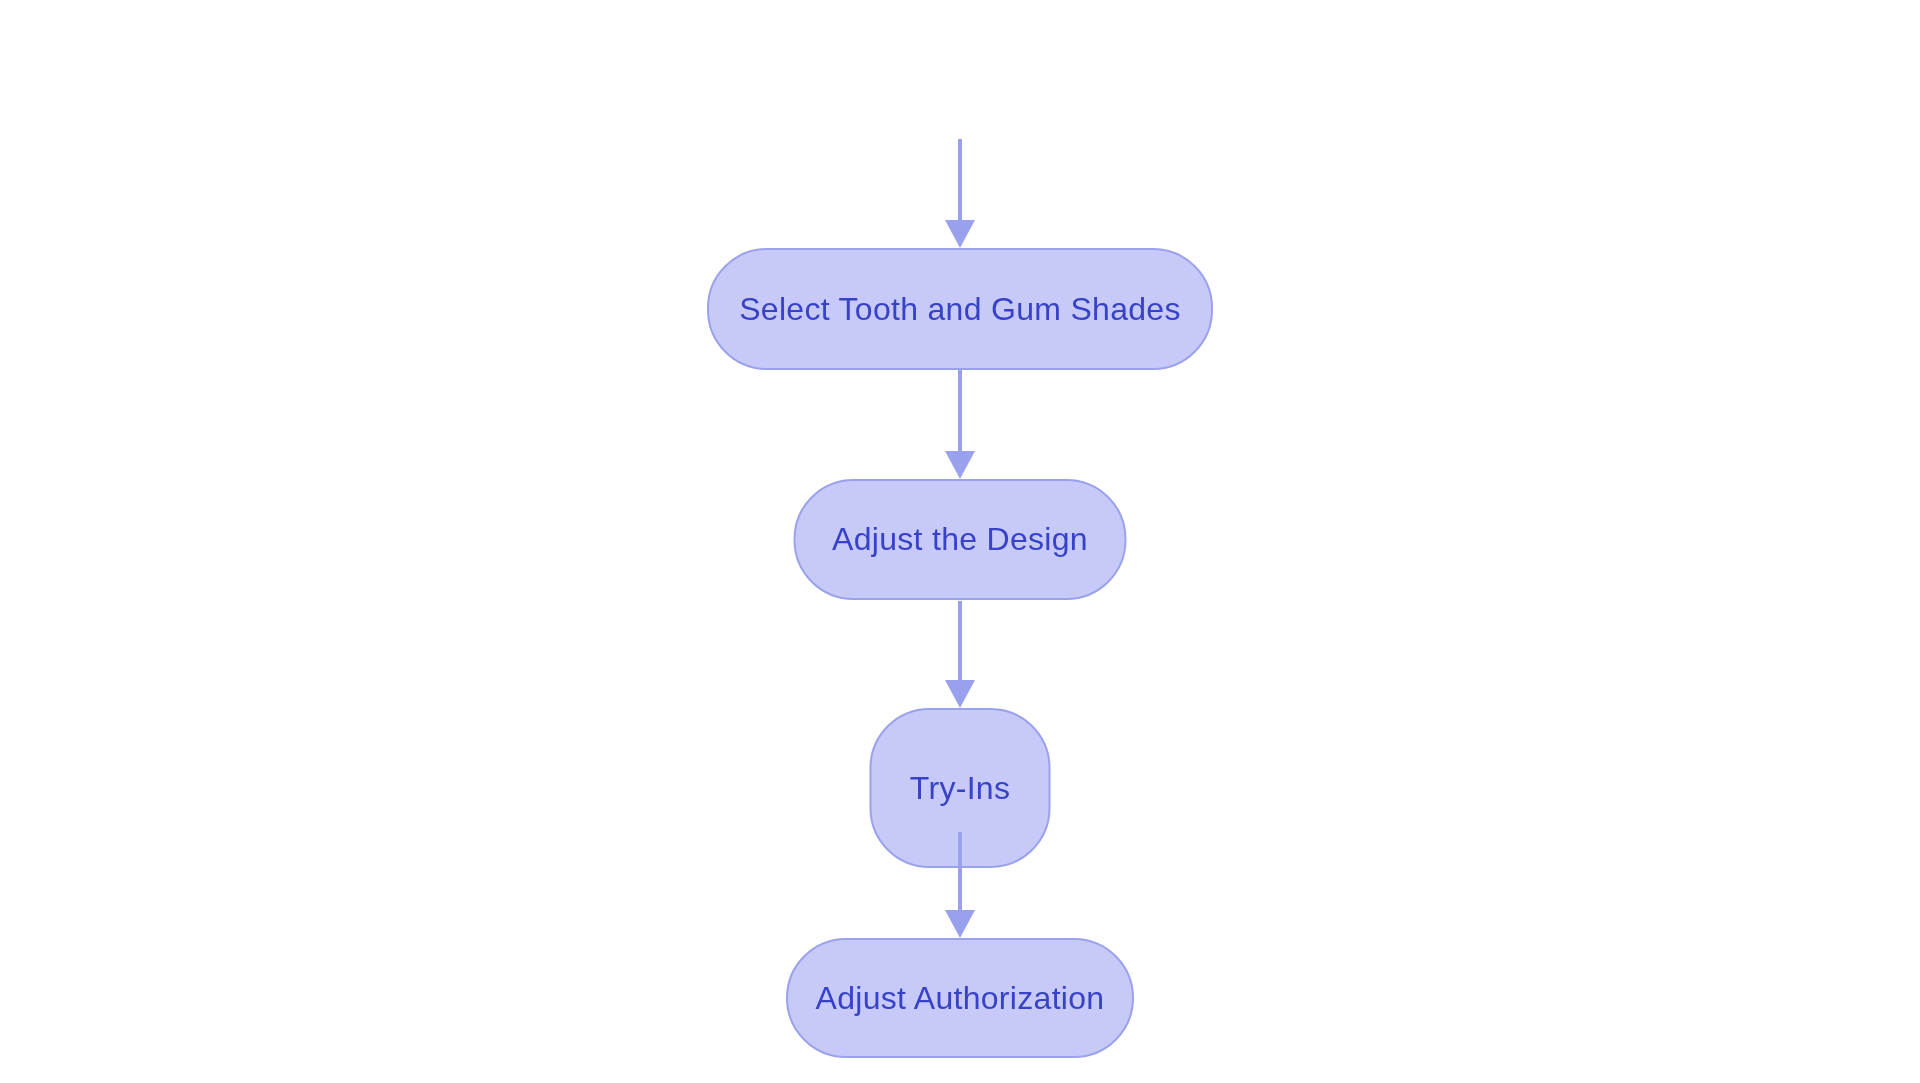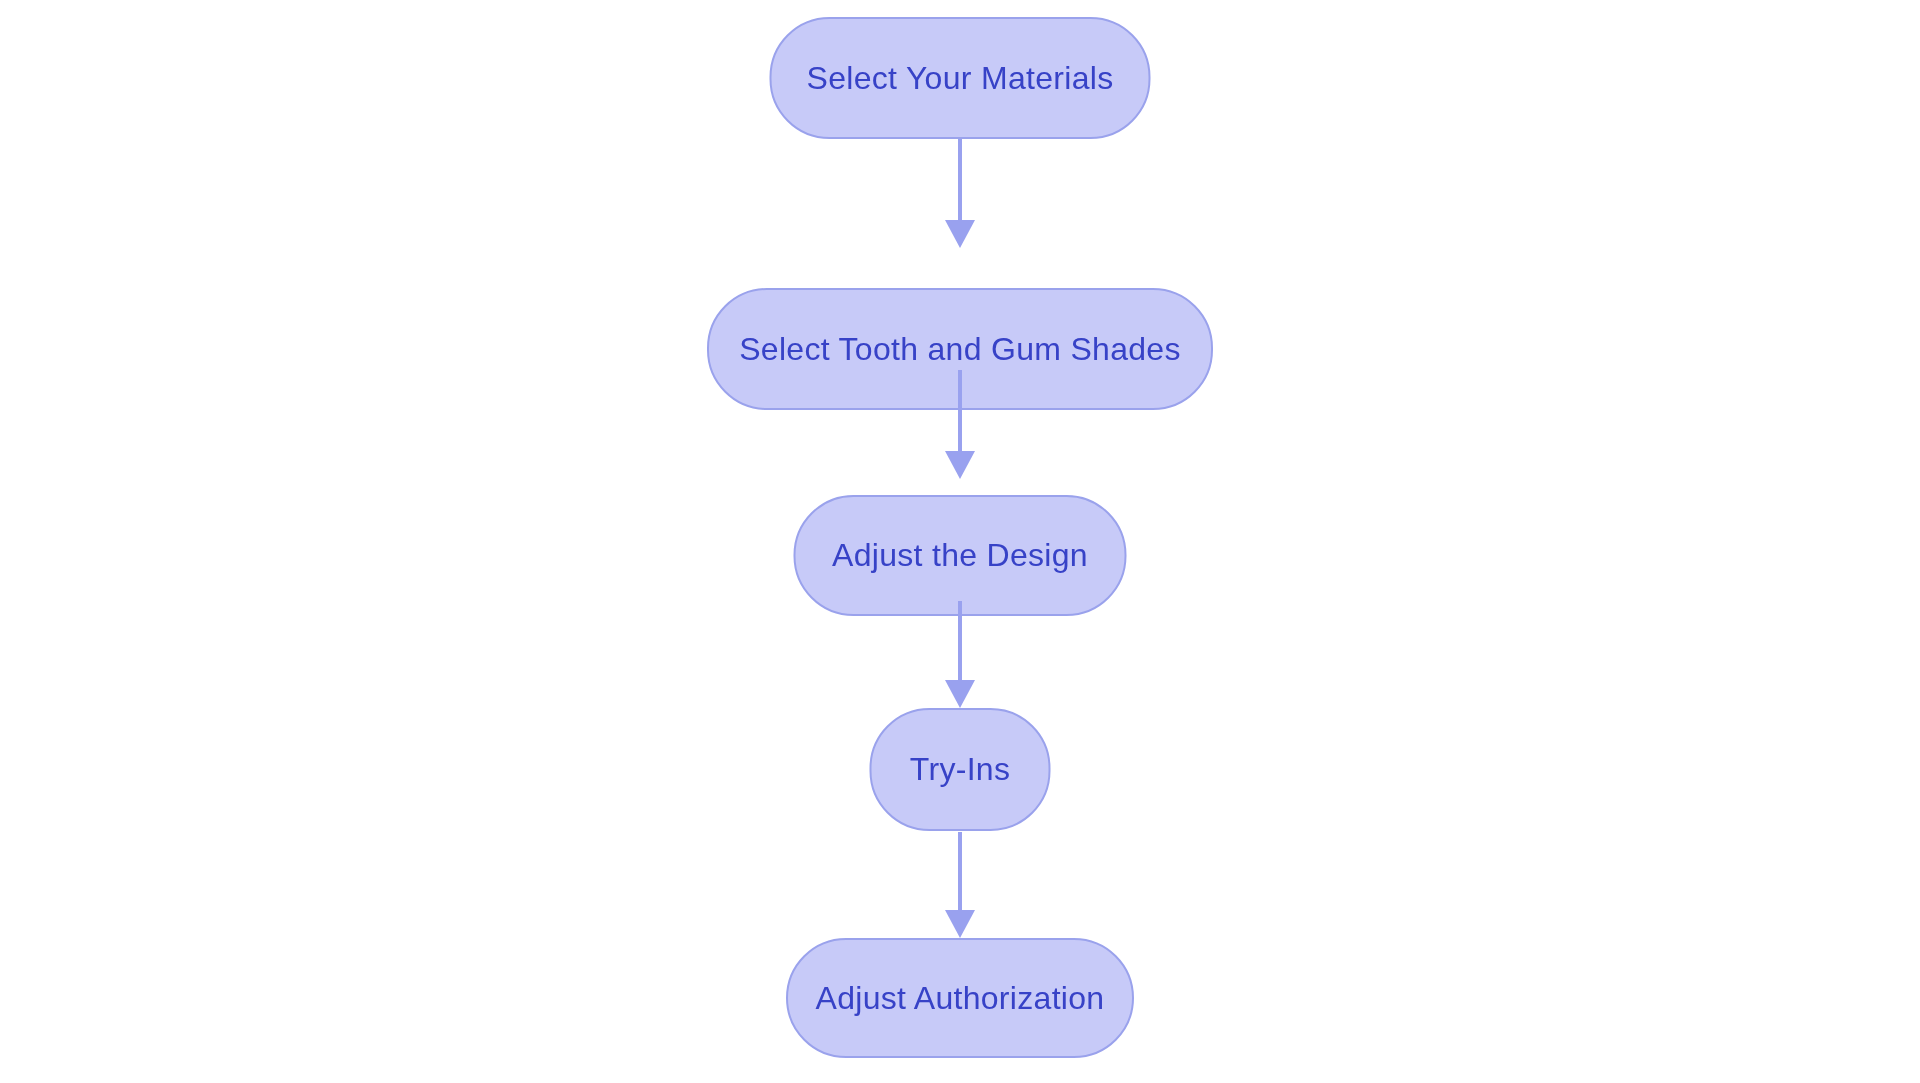--- a/index.html
+++ b/index.html
@@ -30,23 +30,23 @@
     display: flex;
     align-items: center;
     justify-content: center;
     color: #3742c7;
     font-size: 32px;
     letter-spacing: 0.3px;
     white-space: nowrap;
     text-align: center;
   }
   .n1 { top: 17px;  width: 381px; height: 122px; }
-  .n2 { top: 248px; width: 506px; height: 122px; margin-top: 40px; }
-  .n3 { top: 479px; width: 333px; height: 121px; margin-top: 16px; }
-  .n4 { top: 708px; width: 181px; height: 123px; text-align: right; }
+  .n2 { top: 248px; width: 506px; height: 122px; }
+  .n3 { top: 479px; width: 333px; height: 121px; }
+  .n4 { top: 708px; width: 181px; height: 160px; text-align: right; }
   .n5 { top: 938px; width: 348px; height: 120px; }
 
   .arrow {
     position: absolute;
     left: 958px;
     width: 4px;
   }
   .a1 { top: 139px; height: 109px; }
   .a2 { top: 370px; height: 109px; }
   .a3 { top: 601px; height: 107px; }
@@ -70,21 +70,20 @@
     border-left: 15px solid transparent;
     border-right: 15px solid transparent;
     border-top: 28px solid #99a1ef;
   }
 </style>
 </head>
 <body>
 
 <div class="canvas">
 
-  <div class="node n1">Select Your Materials</div>
 
   <div class="arrow a1">
     <span class="arrow-line"></span>
     <span class="arrow-head"></span>
   </div>
 
   <div class="node n2">Select Tooth and Gum Shades</div>
 
   <div class="arrow a2">
     <span class="arrow-line"></span>

